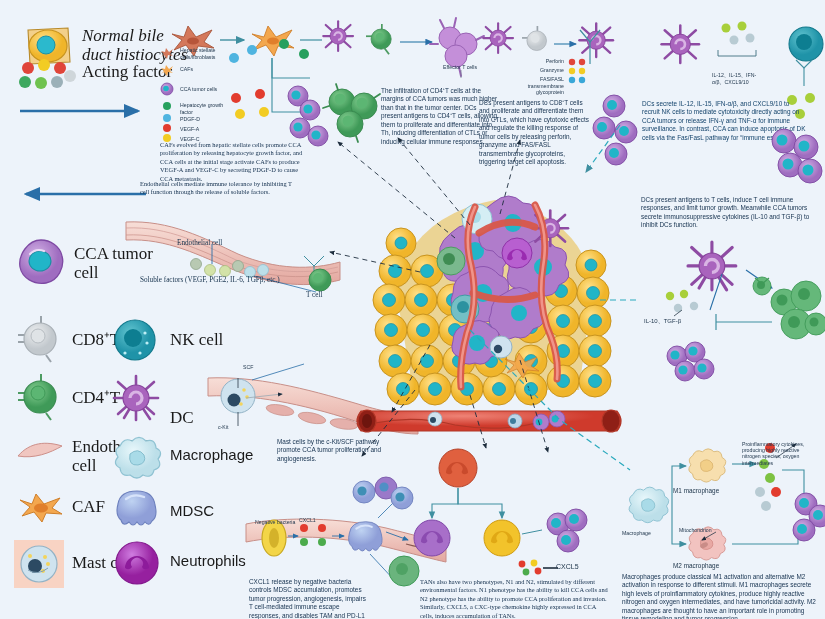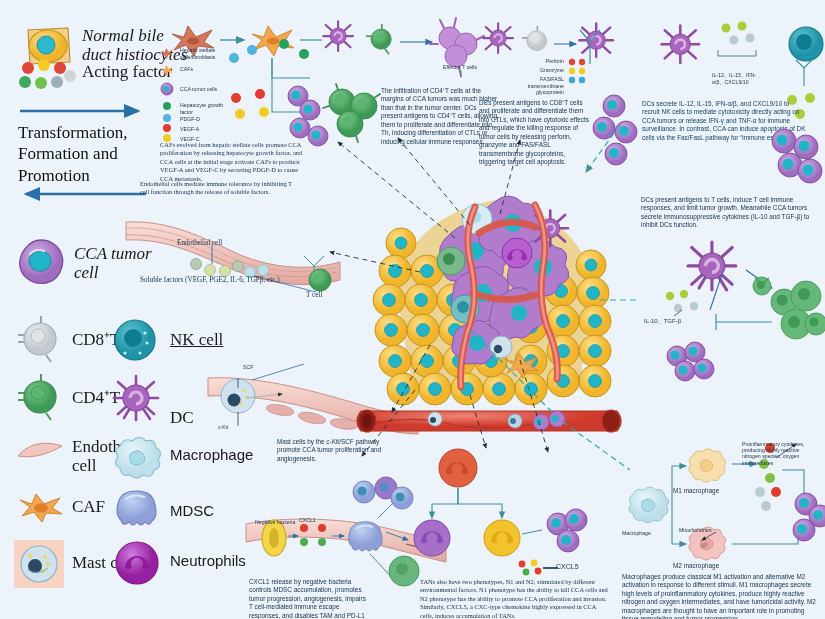--- a/index.html
+++ b/index.html
@@ -127,34 +127,31 @@
       <circle cx="25" cy="27" r="6" fill="#6fc24f"></circle>
         <circle cx="41" cy="26" r="6" fill="#9bb0b8"></circle>
       <circle cx="54" cy="20" r="6" fill="#cfd6da"></circle>
     </svg>
   </div>
   <div class="abs leg-label" style="left:82px;top:62px;">Acting factor</div>
 
   <svg class="abs" style="left:18px;top:103px;" width="132" height="16">
     <line x1="2" y1="8" x2="120" y2="8" stroke="#2a6fa8" stroke-width="2.4" marker-end="url(#arwBlue)"></line>
   </svg>
-  <div class="abs phase-label" style="left:18px;top:122px;white-space:pre-line;">Transformation,
-Formation and
-Promotion</div>
 
   <svg class="abs" style="left:18px;top:186px;" width="132" height="16">
     <line x1="128" y1="8" x2="8" y2="8" stroke="#2a6fa8" stroke-width="2.4" marker-end="url(#arwBlue)"></line>
   </svg>
 
   <svg class="abs" style="left:16px;top:237px;" width="50" height="50">
     <path d="M25,3 C34,3 44,9 46,19 C49,30 42,44 30,46 C18,48 6,41 4,30 C2,18 12,3 25,3 Z" fill="url(#gTumor)" stroke="#7e49a3" stroke-width="1.3"></path>
     <ellipse cx="24" cy="24" rx="11" ry="10" fill="#21b5c8" stroke="#1a8fa2" stroke-width="1.1"></ellipse>
     <path d="M14,17 q6,-6 14,-3" fill="none" stroke="#eadcf5" stroke-width="2.2" stroke-linecap="round"></path>
   </svg>
-  <div class="abs leg-label" style="left:74px;top:244px;white-space:pre-line;font-style:italic;">CCA tumor
+  <div class="abs leg-label" style="left:74px;top:244px;white-space:pre-line;">CCA tumor
 cell</div>
 
   <svg class="abs" style="left:16px;top:315px;" width="48" height="48">
     <rect x="0" y="0" width="48" height="48" fill="#edf3fa"></rect>
     <line x1="25" y1="8" x2="25" y2="1" stroke="#9aa3aa" stroke-width="2"></line>
     <line x1="10" y1="20" x2="2" y2="20" stroke="#9aa3aa" stroke-width="2"></line>
     <line x1="10" y1="27" x2="2" y2="27" stroke="#9aa3aa" stroke-width="2"></line>
     <line x1="30" y1="40" x2="35" y2="47" stroke="#9aa3aa" stroke-width="2"></line>
     <circle cx="24" cy="24" r="16" fill="url(#gGrayT)" stroke="#a9b0b6" stroke-width="1.2"></circle>
     <circle cx="22" cy="21" r="7" fill="#dfe3e6" stroke="#b6bcc1" stroke-width="1"></circle>
@@ -162,21 +159,21 @@
   <div class="abs leg-label" style="left:72px;top:330px;">CD8⁺T cell</div>
 
   <svg class="abs" style="left:112px;top:317px;" width="46" height="46">
     <circle cx="23" cy="23" r="20" fill="url(#gNK)" stroke="#13798c" stroke-width="1.2"></circle>
     <circle cx="21" cy="21" r="9" fill="#0d7e91"></circle>
     <circle cx="33" cy="16" r="1.6" fill="#bdeef5"></circle>
       <circle cx="35" cy="26" r="1.6" fill="#bdeef5"></circle>
     <circle cx="28" cy="36" r="1.6" fill="#bdeef5"></circle>
       <circle cx="13" cy="36" r="1.6" fill="#bdeef5"></circle>
   </svg>
-  <div class="abs leg-label" style="left:170px;top:330px;text-decoration:underline;">NK cell</div>
+  <div class="abs leg-label" style="left:170px;top:330px;">NK cell</div>
 
   <svg class="abs" style="left:16px;top:373px;" width="48" height="48">
     <line x1="25" y1="8" x2="25" y2="1" stroke="#4d9b62" stroke-width="2"></line>
     <line x1="10" y1="20" x2="2" y2="20" stroke="#4d9b62" stroke-width="2"></line>
     <line x1="10" y1="27" x2="2" y2="27" stroke="#4d9b62" stroke-width="2"></line>
     <line x1="30" y1="40" x2="35" y2="47" stroke="#4d9b62" stroke-width="2"></line>
     <circle cx="24" cy="24" r="16" fill="url(#gGreenT)" stroke="#3b8c51" stroke-width="1.2"></circle>
     <circle cx="22" cy="20" r="7" fill="#5cb673" stroke="#3f9a58" stroke-width="1"></circle>
   </svg>
   <div class="abs leg-label" style="left:72px;top:388px;">CD4⁺T cell</div>

